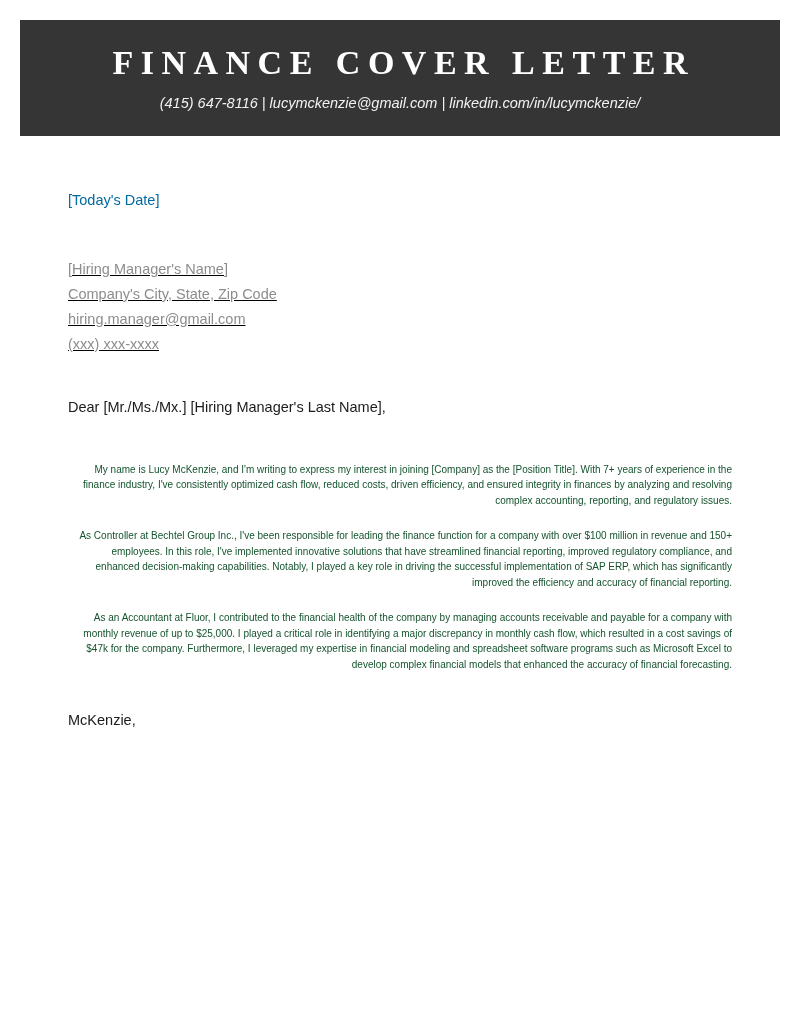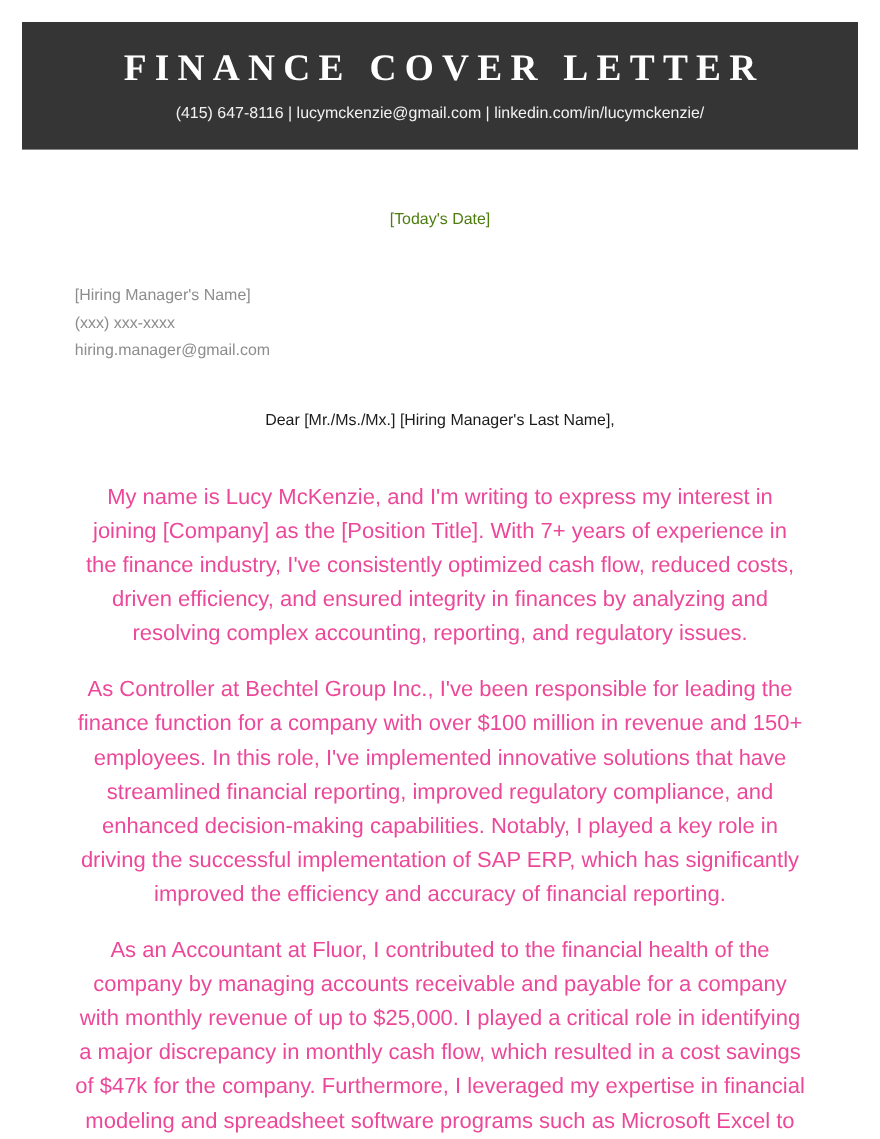--- a/index.html
+++ b/index.html
@@ -54,63 +54,63 @@
 
   .contact-line {
     color: #f2f2f2;
     font-family: "Liberation Sans", sans-serif;
     font-size: 14.5px;
     font-weight: 400;
     line-height: 1;
     margin: 0;
     white-space: nowrap;
     text-align: center;
+    font-style: italic;
   }
 
   
   .letter-body {
     position: absolute;
     left: 68px;
     top: 190px;
     width: 664px;
   }
 
   .date-line {
-    color: #4d7c0f;
+    color: #0369a1;
     font-size: 14.5px;
     line-height: 1.45;
     margin: 0 0 46px 0;
-    text-align: center;
   }
 
   .recipient-block {
     margin: 0 0 40px 0;
+    text-decoration: underline;
   }
 
   .recipient-line {
     color: #8d8d8d;
     font-size: 14.5px;
     line-height: 1.72;
     margin: 0;
   }
 
   .salutation {
     color: #1b1b1b;
     font-size: 14.5px;
     line-height: 1.45;
     margin: 0 0 44px 0;
-    text-align: center;
   }
 
   .body-paragraph {
-    color: #ec4899;
-    font-size: 20px;
+    color: #14532d;
+    font-size: 10px;
     line-height: 1.55;
     margin: 0 0 20px 0;
-    text-align: center;
+    text-align: right;
   }
 
   .body-paragraph:last-of-type {
     margin-bottom: 0;
   }
 
   .closing-line {
     color: #1b1b1b;
     font-size: 14.5px;
     line-height: 1.45;
@@ -126,22 +126,23 @@
     <h1 class="letter-title">FINANCE COVER LETTER</h1>
     <div class="contact-line">(415) 647-8116 | lucymckenzie@gmail.com | linkedin.com/in/lucymckenzie/</div>
   </div>
 
   <div class="letter-body">
 
     <p class="date-line">[Today's Date]</p>
 
     <div class="recipient-block">
       <p class="recipient-line">[Hiring Manager's Name]</p>
+      <p class="recipient-line">Company's City, State, Zip Code</p>
+      <p class="recipient-line">hiring.manager@gmail.com</p>
       <p class="recipient-line">(xxx) xxx-xxxx</p>
-      <p class="recipient-line">hiring.manager@gmail.com</p>
     </div>
 
     <p class="salutation">Dear [Mr./Ms./Mx.] [Hiring Manager's Last Name],</p>
 
     <p class="body-paragraph">My name is Lucy McKenzie, and I'm writing to express my interest in joining [Company] as the [Position Title]. With 7+ years of experience in the finance industry, I've consistently optimized cash flow, reduced costs, driven efficiency, and ensured integrity in finances by analyzing and resolving complex accounting, reporting, and regulatory issues.</p>
     <p class="body-paragraph">As Controller at Bechtel Group Inc., I've been responsible for leading the finance function for a company with over $100 million in revenue and 150+ employees. In this role, I've implemented innovative solutions that have streamlined financial reporting, improved regulatory compliance, and enhanced decision-making capabilities. Notably, I played a key role in driving the successful implementation of SAP ERP, which has significantly improved the efficiency and accuracy of financial reporting.</p>
     <p class="body-paragraph">As an Accountant at Fluor, I contributed to the financial health of the company by managing accounts receivable and payable for a company with monthly revenue of up to $25,000. I played a critical role in identifying a major discrepancy in monthly cash flow, which resulted in a cost savings of $47k for the company. Furthermore, I leveraged my expertise in financial modeling and spreadsheet software programs such as Microsoft Excel to develop complex financial models that enhanced the accuracy of financial forecasting.</p>
 
     <p class="closing-line">McKenzie,</p>
 

